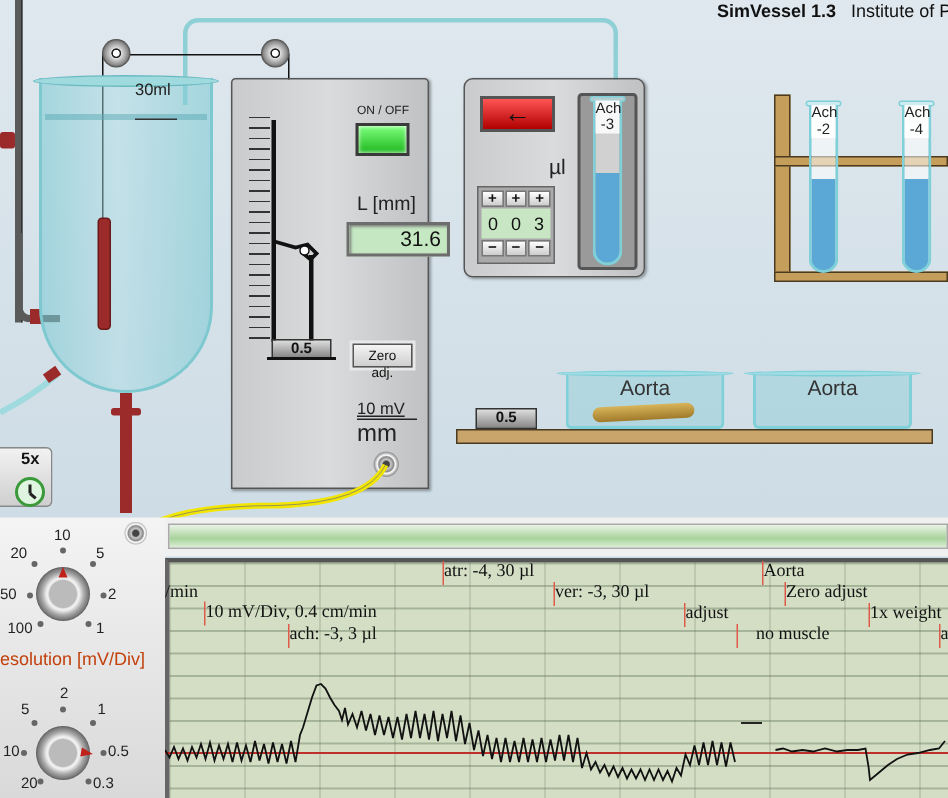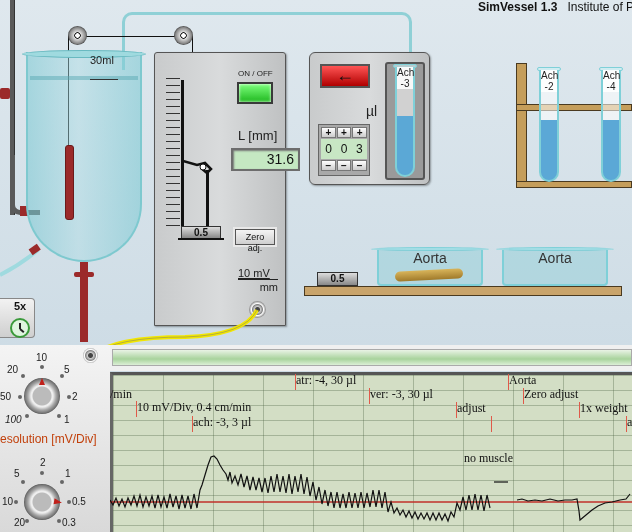--- a/index.html
+++ b/index.html
@@ -60,21 +60,21 @@
   .weight1 { left: 181px; top: 226px; width: 40px; height: 13px; line-height: 11px; }
   .weight1-base { left: 178px; top: 238px; width: 46px; height: 2px; background:#111;}
   .onoff-label { left: 238px; top: 69px; font-size: 8px; color: #222; }
   .onoff-btn { left: 237px; top: 82px; width: 36px; height: 22px; background: linear-gradient(180deg, #7dff7d, #1fb81f); border: 2px solid #3a3a3a; box-shadow: inset 0 0 3px #fff; }
   .l-label { left: 238px; top: 128px; font-size: 13px; color: #222; }
   .l-display { left: 231px; top: 148px; width: 69px; height: 23px; background: #c5e8c2; border: 2px solid #6d6d6d; box-shadow: inset 1px 1px 2px #777;
     font-size: 14px; text-align: right; padding-right: 4px; line-height: 19px; color:#111;}
   .zero-btn { left: 235px; top: 229px; width: 40px; height: 16px; background: linear-gradient(180deg, #f4f4f4, #cfcfcf); border: 1px solid #555; box-shadow: 0 0 0 2px #e8e8e8;
     font-size: 9px; text-align: center; line-height: 11px; padding-top: 2px; color:#111;}
   .sens-num { left: 238px; top: 267px; width: 40px; text-align:left; font-size: 11px; color:#222; border-bottom: 1px solid #222; line-height: 12px; text-decoration: underline;}
-  .sens-den { left: 238px; top: 281px; width: 40px; text-align:right; font-size: 11px; color:#222; }
+  .sens-den { left: 238px; top: 281px; width: 40px; text-align:left; font-size: 16px; color:#222; }
   .jack { left: 249px; top: 301px; width: 17px; height: 17px; border-radius: 50%;
     background: radial-gradient(circle, #444 0 2px, #ccc 3px, #888 5px, #fff 6px, #999 8px); }
 
   
   .dispenser { left: 309px; top: 52px; width: 121px; height: 133px; border-radius: 6px; }
   .back-btn { left: 320px; top: 64px; width: 50px; height: 24px; background: linear-gradient(180deg, #ff5555, #b00000); border: 2px solid #555;
     color:#111; font-size: 18px; line-height: 18px; text-align:center; font-weight:bold;}
   .ul-label { left: 338px; top: 103px; font-size: 14px; color:#222;margin-left:28px;}
   .counter { left: 318px; top: 124px; width: 52px; height: 52px; background: #a9a9a9; border: 1px solid #666; padding: 2px; }
   .counter-row { display:flex; gap:1px; }
@@ -248,21 +248,21 @@
 
 <div class="abs recorder-left"></div>
 <div class="abs recorder-top"></div>
 <div class="abs green-strip"></div>
 <div class="abs jack" style="left:83px;top:348px;width:15px;height:15px;"></div>
 
 <div class="abs knob-label" style="left:36px;top:352px;">10</div>
 <div class="abs knob-label" style="left:64px;top:364px;">5</div>
 <div class="abs knob-label" style="left:72px;top:391px;">2</div>
 <div class="abs knob-label" style="left:64px;top:414px;">1</div>
-<div class="abs knob-label" style="left:5px;top:414px;font-style:italic;">100</div>
+<div class="abs knob-label" style="left:5px;top:414px;">100</div>
 <div class="abs knob-label" style="left:0;top:391px;">50</div>
 <div class="abs knob-label" style="left:7px;top:364px;">20</div>
 <div class="abs dot" style="left:40px;top:365px;"></div>
 <div class="abs dot" style="left:60px;top:374px;"></div>
 <div class="abs dot" style="left:67px;top:395px;"></div>
 <div class="abs dot" style="left:57px;top:414px;"></div>
 <div class="abs dot" style="left:25px;top:414px;"></div>
 <div class="abs dot" style="left:18px;top:395px;"></div>
 <div class="abs dot" style="left:21px;top:374px;"></div>
 <div class="abs knob" style="left:24px;top:378px;">
@@ -295,21 +295,21 @@
     <div class="ann" style="left: 137px; top: 400px;">10 mV/Div, 0.4 cm/min</div>
     <div class="ann-line" style="left: 192px; top: 416px; height: 16px;"></div>
     <div class="ann" style="left: 193px; top: 415px;">ach: -3, 3 µl</div>
     <div class="ann-line" style="left: 295px; top: 374px; height: 16px;"></div>
     <div class="ann" style="left: 296px; top: 373px;">atr: -4, 30 µl</div>
     <div class="ann-line" style="left: 369px; top: 388px; height: 16px;"></div>
     <div class="ann" style="left: 370px; top: 387px;">ver: -3, 30 µl</div>
     <div class="ann-line" style="left: 456px; top: 402px; height: 16px;"></div>
     <div class="ann" style="left: 457px; top: 401px;">adjust</div>
     <div class="ann-line" style="left: 491px; top: 416px; height: 16px;"></div>
-    <div class="ann" style="left: 464px; top: 415px; margin-top: 36px;">no muscle</div>
+    <div class="ann" style="left: 504px; top: 415px;">no muscle</div>
     <div class="ann-line" style="left: 508px; top: 374px; height: 16px;"></div>
     <div class="ann" style="left: 509px; top: 373px;">Aorta</div>
     <div class="ann-line" style="left: 523px; top: 388px; height: 16px;"></div>
     <div class="ann" style="left: 524px; top: 387px;">Zero adjust</div>
     <div class="ann-line" style="left: 579px; top: 402px; height: 16px;"></div>
     <div class="ann" style="left: 580px; top: 401px;">1x weight</div>
     <div class="ann-line" style="left: 626px; top: 416px; height: 16px;"></div>
     <div class="ann" style="left: 627px; top: 415px;">a</div>
   </div>
 <svg class="abs" style="left:110px;top:372px;" width="522" height="160">

